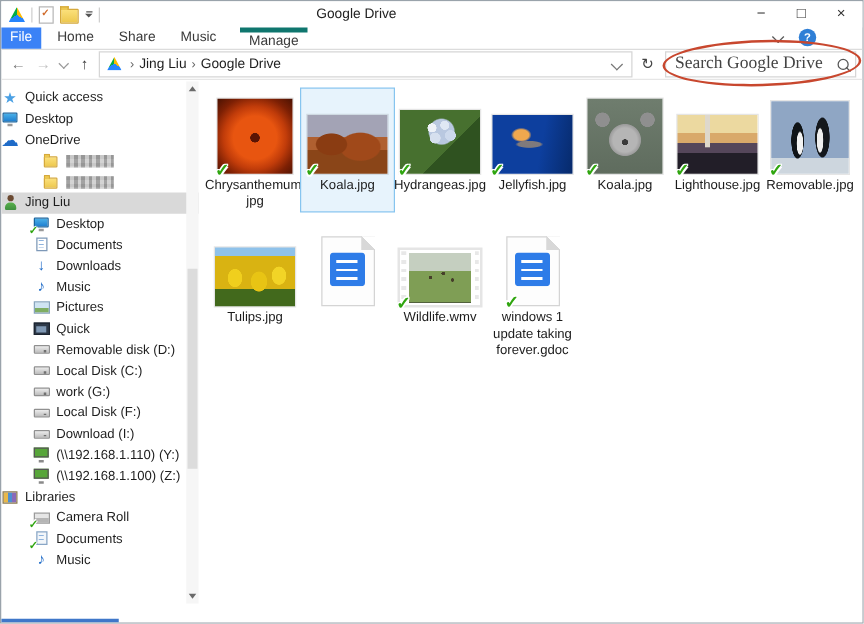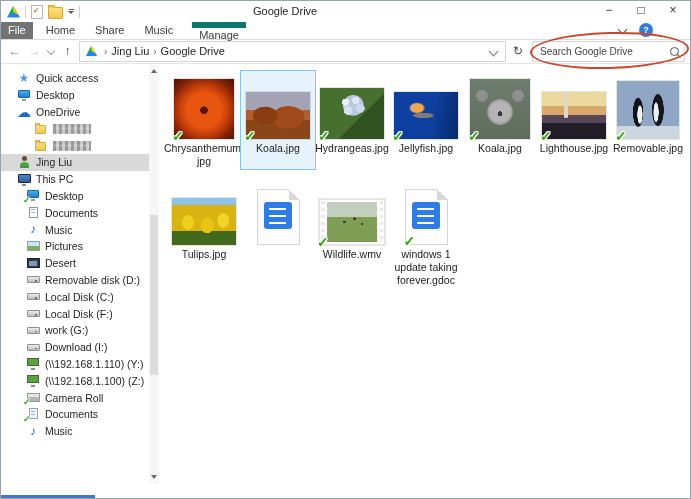--- a/index.html
+++ b/index.html
@@ -19,52 +19,52 @@
   .qat-arrow i{display:block;width:5px;height:1px;background:#555}
   .qat-arrow b{width:0;height:0;border-left:3px solid transparent;border-right:3px solid transparent;border-top:3px solid #555}
   .pt-label{position:absolute;left:178px;top:1px;height:19px;padding:0 7px;background:#f6efa0;color:#4c4a36;font-size:10.5px;display:flex;align-items:center}
   .win-title{position:absolute;left:252px;top:4px;color:#222}
   .controls{position:absolute;right:1px;top:0;display:flex;height:20px}
   .ctrl{width:32px;text-align:center;line-height:19px;font-size:12px;color:#333}
 
   
   .tabrow{position:absolute;top:21px;left:0;right:0;height:17px;border-bottom:1px solid #dcdcdc;display:flex;align-items:stretch}
   .tab{padding:0 7px;margin-right:6px;line-height:16px;color:#3b3b3b}
-  .tab.active{background:#737373;color:#fff}
-  .tab.contextual{border-top:6px solid #0f766e;line-height:14px;margin-left:6px}
+  .tab.active{background:#3b82f6;color:#fff}
+  .tab.contextual{border-top:4px solid #0f766e;line-height:14px;margin-left:6px}
   .ribbon-chev{position:absolute;right:64px;top:4px;width:6px;height:6px;border-right:1.4px solid #555;border-bottom:1.4px solid #555;transform:rotate(45deg)}
   .help-btn{position:absolute;right:37px;top:1px;width:14px;height:14px;border-radius:50%;background:#2f7fd6;color:#fff;font-size:9px;font-weight:bold;text-align:center;line-height:14px}
 
   
   .navrow{position:absolute;top:38px;left:0;right:0;height:25px;border-bottom:1px solid #e6e6e6;display:flex;align-items:center;padding:0 5px;box-sizing:border-box;gap:3px}
   .navbtn{width:17px;text-align:center;font-size:12px}
   .nv-back{color:#7b7b7b}.nv-fwd{color:#c2c2c2}.nv-up{color:#404040}
   .nv-chev{width:5px;height:5px;border-right:1.2px solid #9a9a9a;border-bottom:1.2px solid #9a9a9a;transform:rotate(45deg);margin:0 2px}
   .addr{flex:1;height:19px;border:1px solid #d6d6d6;display:flex;align-items:center;padding:0 5px;gap:2px;background:#fff}
   .crumbwrap{display:flex;align-items:center}
   .csep{color:#666;padding:0 4px;font-size:10px}
   .crumb{color:#1e1e1e;white-space:nowrap}
   .addr-spacer{flex:1}
   .addr-drop{width:6px;height:6px;border-right:1.3px solid #777;border-bottom:1.3px solid #777;transform:rotate(45deg);margin-right:3px}
   .refresh{width:18px;text-align:center;color:#444;font-size:12px}
   .search{width:141px;height:19px;border:1px solid #d6d6d6;display:flex;align-items:center;padding:0 5px;background:#fff;margin-left:2px}
-  .search input{border:0;outline:0;flex:1;min-width:0;font-size:10px;color:#333;font-family:Liberation Sans, sans-serif;background:transparent}
+  .search input{border:0;outline:0;flex:1;min-width:0;font-size:14px;color:#333;font-family:Liberation Serif, serif;background:transparent}
   .search input::placeholder{color:#444;opacity:1}
   .mag{width:7px;height:7px;border:1.4px solid #555;border-radius:50%;position:relative;flex:0 0 auto}
   .mag::after{content:"";position:absolute;width:5px;height:1.4px;background:#555;transform:rotate(45deg);left:5px;top:7px}
   .annotation{position:absolute;left:529px;top:31px;width:155px;height:33px;border:2px solid #c8472e;border-radius:50%;transform:rotate(-1.5deg);pointer-events:none;z-index:40}
 
   
   .main{position:absolute;top:64px;left:0;right:0;bottom:15px;display:flex}
 
   
   .sidebar{width:158px;position:relative;padding-top:5px;box-sizing:border-box;overflow:hidden;font-size:10.5px}
   .srows{position:relative}
   .srow{height:16.8px;display:flex;align-items:center;position:relative;box-sizing:border-box}
-  .srow.d1{padding-left:16px}.srow.d2{padding-left:25px}.srow.d3{padding-left:33px}
+  .srow.d1{}.srow.d2{padding-left:25px}.srow.d3{padding-left:33px}
   .srow.selected{background:#d9d9d9}
   .slabel{white-space:nowrap;color:#1e1e1e}
   .redact{display:none;width:38px;height:10px;background:repeating-linear-gradient(90deg,rgba(110,110,110,.55) 0 3px,rgba(200,200,200,.55) 3px 6px),repeating-linear-gradient(#c8c8c8 0 3px,#e2e2e2 3px 6px)}
   .srow.redacted .redact{display:block}
   .ic{width:14px;height:13px;position:relative;margin-right:5px;flex:0 0 14px;display:flex;align-items:center;justify-content:center}
   .ic::before,.ic::after{box-sizing:border-box}
   .ic-star::before{content:"★";color:#4aa0e4;font-size:12px;line-height:13px}
   .ic-desktop::before{content:"";position:absolute;left:1px;top:1px;right:1px;height:8px;background:linear-gradient(#49b0e8,#1f7fd0);border:1px solid #18649f;border-radius:1px}
   .ic-desktop::after{content:"";position:absolute;left:5px;bottom:1px;width:4px;height:2px;background:#9a9a9a}
   .ic-cloud::before{content:"☁";color:#1e6bc8;font-size:14px;line-height:12px}
@@ -273,109 +273,116 @@
 
     <span class="redact"></span>
   </div>
           <div class="srow d1 selected">
     <span class="ic ic-person">
       
     </span>
     <span class="slabel">Jing Liu</span>
 
   </div>
-          <div class="srow d1">
-    <span class="ic ic-computer">
-      
-    </span>
-    <span class="slabel">This PC</span>
-
-  </div>
           <div class="srow d2">
     <span class="ic ic-desktop">
       <span class="mini-sync">✓</span>
     </span>
     <span class="slabel">Desktop</span>
 
   </div>
           <div class="srow d2">
     <span class="ic ic-documents">
       
     </span>
     <span class="slabel">Documents</span>
 
   </div>
           <div class="srow d2">
+    <span class="ic ic-downloads">
+      
+    </span>
+    <span class="slabel">Downloads</span>
+
+  </div>
+          <div class="srow d2">
     <span class="ic ic-music">
       
     </span>
     <span class="slabel">Music</span>
 
   </div>
           <div class="srow d2">
     <span class="ic ic-pictures">
       
     </span>
     <span class="slabel">Pictures</span>
 
   </div>
           <div class="srow d2">
     <span class="ic ic-videos">
       
     </span>
-    <span class="slabel">Desert</span>
+    <span class="slabel">Quick</span>
 
   </div>
           <div class="srow d2">
     <span class="ic ic-disk">
       
     </span>
     <span class="slabel">Removable disk (D:)</span>
 
   </div>
           <div class="srow d2">
     <span class="ic ic-disk-system">
       
     </span>
     <span class="slabel">Local Disk (C:)</span>
 
   </div>
           <div class="srow d2">
     <span class="ic ic-disk">
       
     </span>
+    <span class="slabel">work (G:)</span>
+
+  </div>
+          <div class="srow d2">
+    <span class="ic ic-disk">
+      
+    </span>
     <span class="slabel">Local Disk (F:)</span>
 
   </div>
           <div class="srow d2">
     <span class="ic ic-disk">
       
     </span>
-    <span class="slabel">work (G:)</span>
-
-  </div>
-          <div class="srow d2">
-    <span class="ic ic-disk">
-      
-    </span>
     <span class="slabel">Download (I:)</span>
 
   </div>
           <div class="srow d2">
     <span class="ic ic-network">
       
     </span>
     <span class="slabel">(\\192.168.1.110) (Y:)</span>
 
   </div>
           <div class="srow d2">
     <span class="ic ic-network">
       
     </span>
     <span class="slabel">(\\192.168.1.100) (Z:)</span>
+
+  </div>
+          <div class="srow d1">
+    <span class="ic ic-libraries">
+      
+    </span>
+    <span class="slabel">Libraries</span>
 
   </div>
           <div class="srow d2">
     <span class="ic ic-camera-roll">
       <span class="mini-sync">✓</span>
     </span>
     <span class="slabel">Camera Roll</span>
 
   </div>
           <div class="srow d2">

